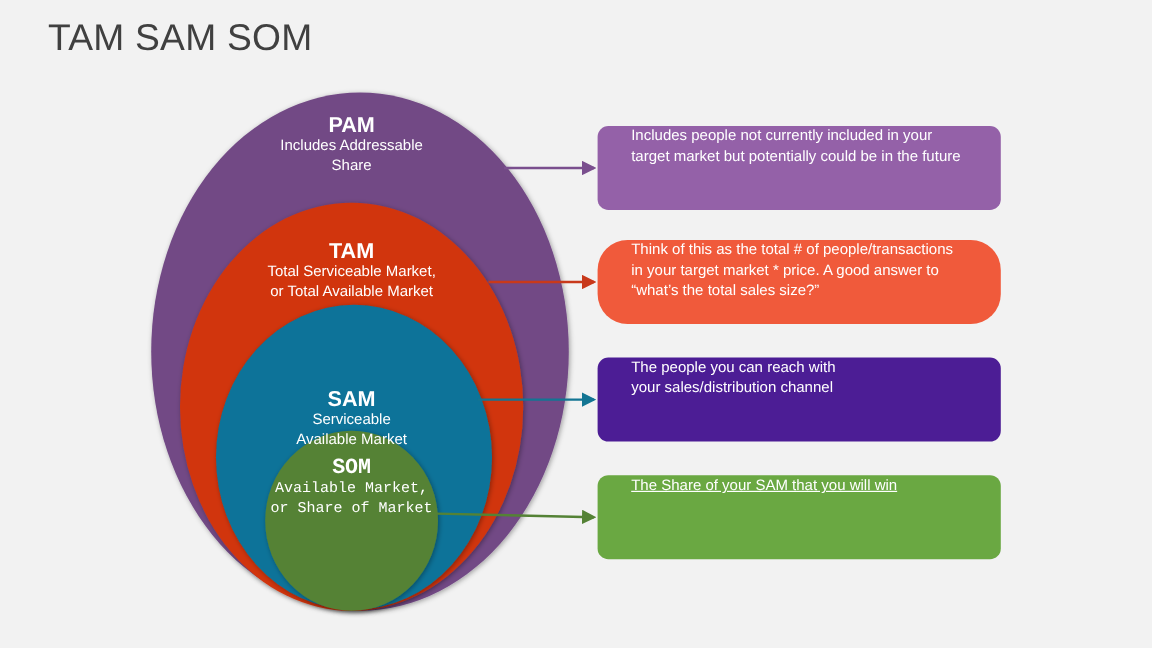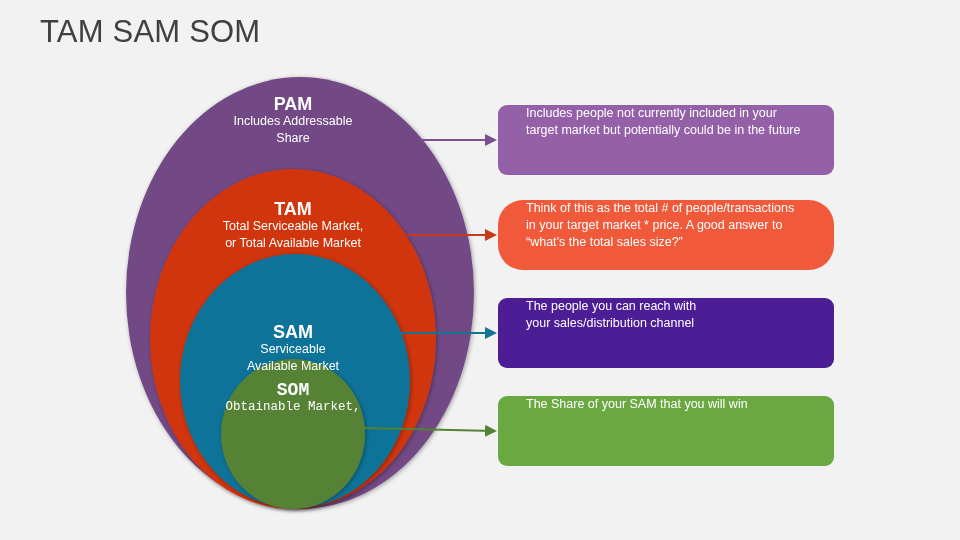--- a/index.html
+++ b/index.html
@@ -71,21 +71,22 @@
   <div>Total Serviceable Market,</div>
   <div>or Total Available Market</div>
 </div>
 <div class="ring-label" style="left:200px; top:275px; width:186px;margin-top:48px;">
   <div class="abbr">SAM</div>
   <div>Serviceable</div>
   <div>Available Market</div>
 </div>
 <div class="ring-label" style="left:210px; top:381px; width:166px;font-family:Liberation Mono, monospace;">
   <div class="abbr">SOM</div>
-  <div>Obtainable Market,</div>
+  <div>Available Market,</div>
+  <div>or Share of Market</div>
 </div>
 
 <div class="box" style="top: 105px; background: rgb(148, 97, 168);">
   <div>
     <div>Includes people not currently included in your</div>
     <div>target market but potentially could be in the future</div>
   </div>
 </div>
 <div class="box" style="top: 200px; background: rgb(240, 90, 59); border-radius: 25px;">
   <div>
@@ -93,17 +94,17 @@
     <div>in your target market * price. A good answer to</div>
     <div>“what’s the total sales size?”</div>
   </div>
 </div>
 <div class="box" style="top: 298px; background: #4c1d95;">
   <div>
     <div>The people you can reach with</div>
     <div>your sales/distribution channel</div>
   </div>
 </div>
-<div class="box" style="top: 396px; background: rgb(106, 168, 66);">
+<div class="box" style="top: 396px; background: rgb(106, 168, 66); text-decoration: underline;">
   <div>
     <div>The Share of your SAM that you will win</div>
   </div>
 </div>
 
 </body></html>

